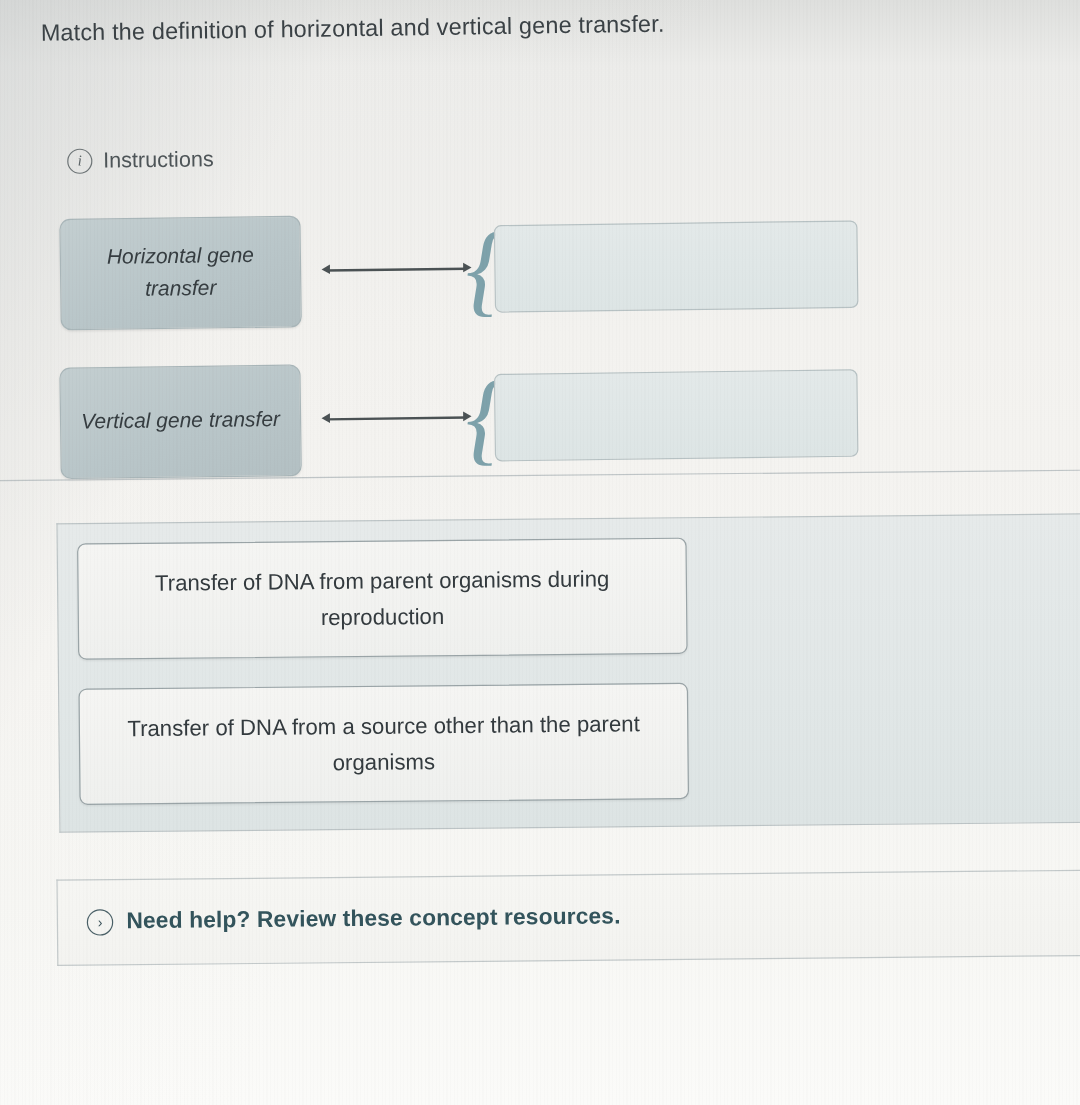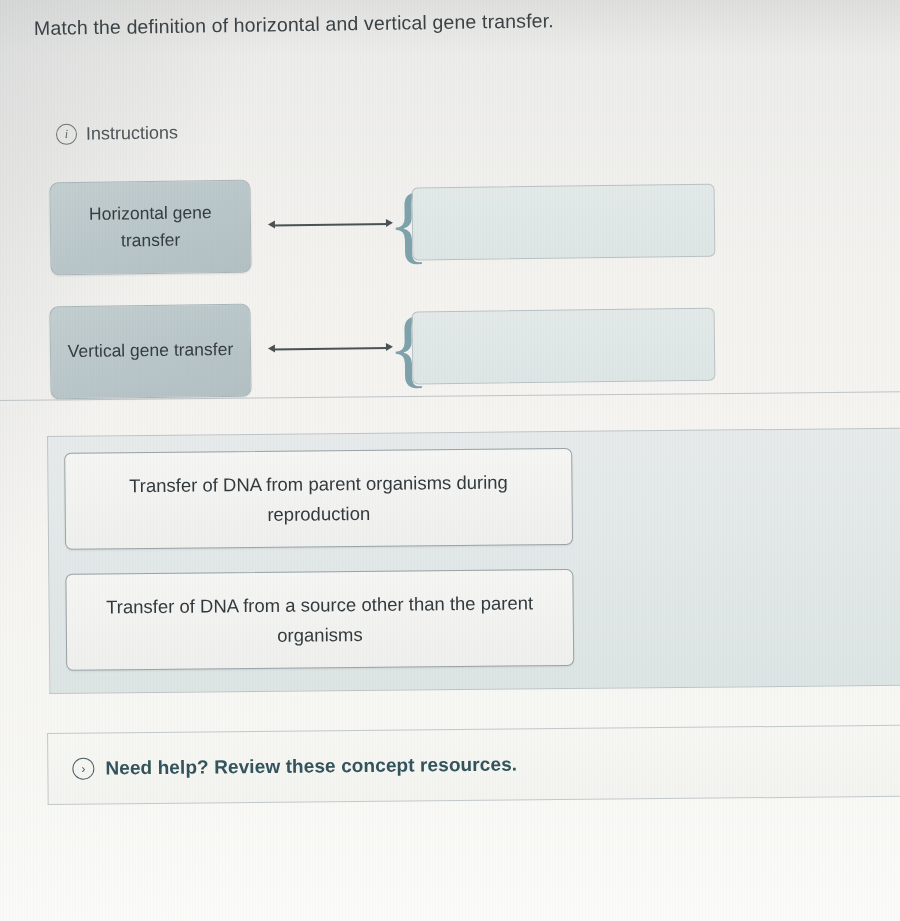--- a/index.html
+++ b/index.html
@@ -84,20 +84,21 @@
     color: #4e5558;
   }
 
   
   .match-area {
     position: absolute;
     left: 0;
     top: 175px;
     width: 900px;
     height: 230px;
+    font-style: italic;
   }
   .match-row {
     position: absolute;
     left: 0;
     width: 900px;
     height: 100px;
     display: flex;
     align-items: center;
   }
   .row-0 { top: 4px;  transform: rotate(-0.75deg); transform-origin: left center; }

